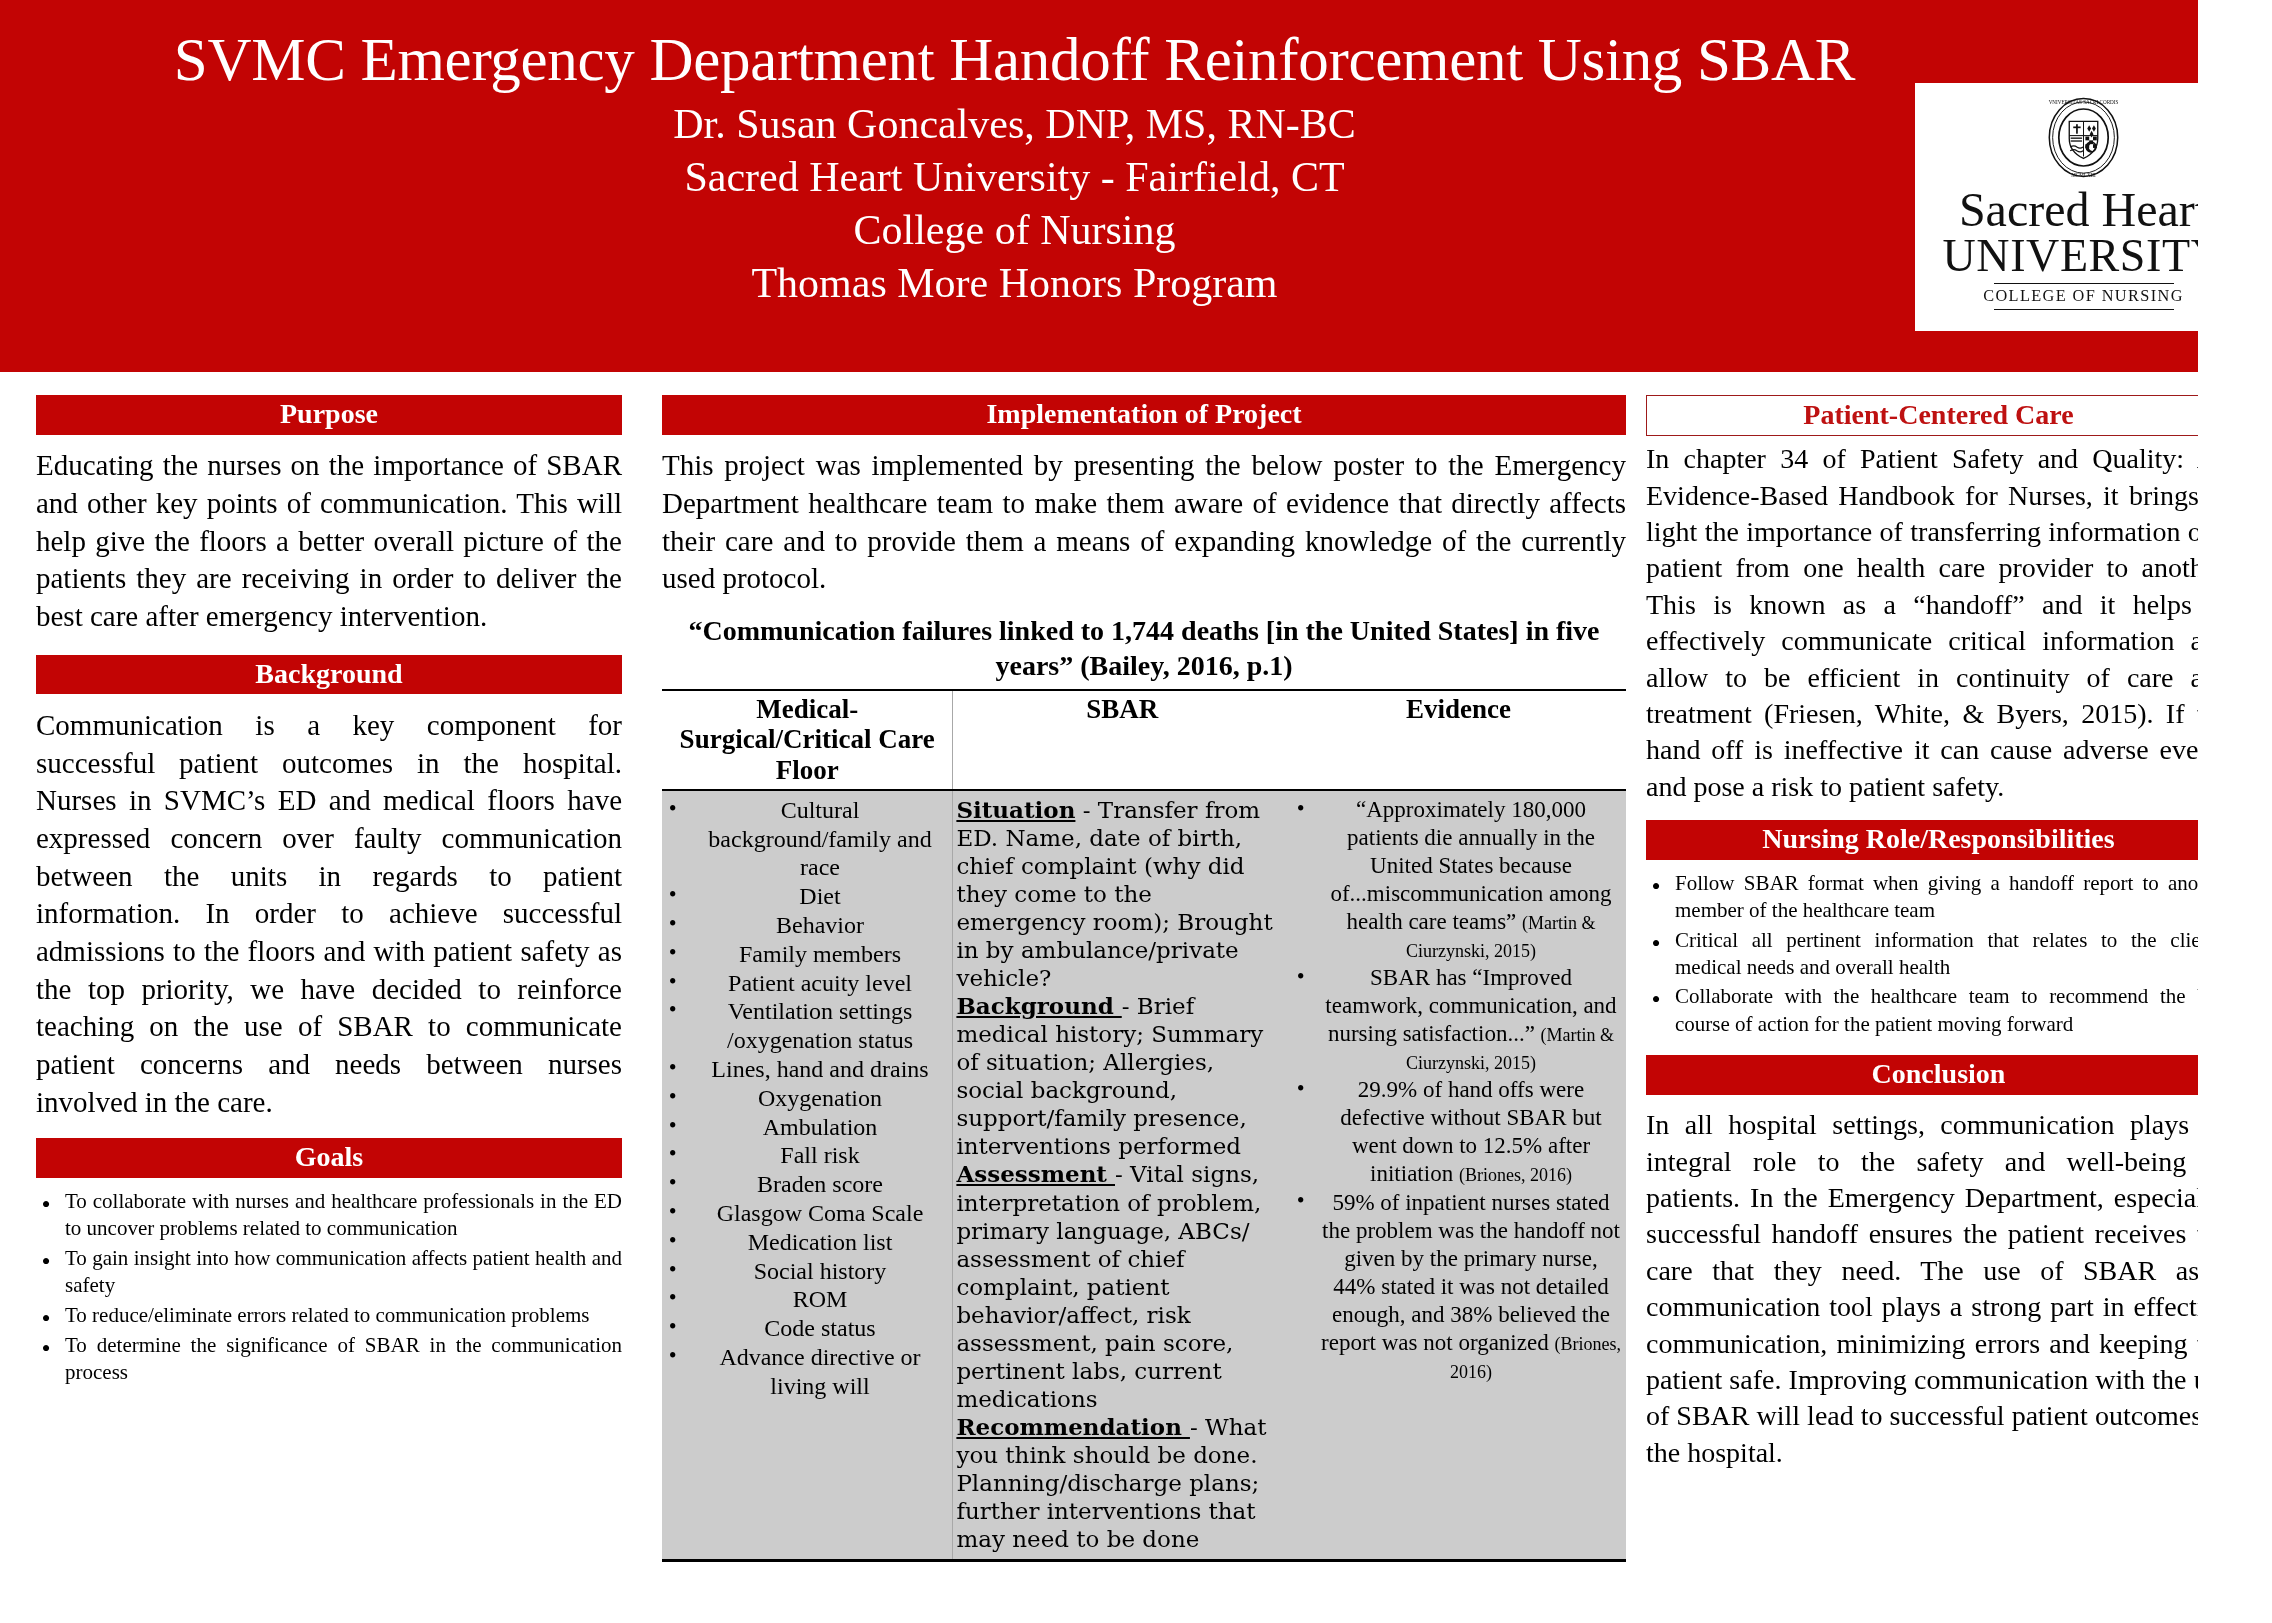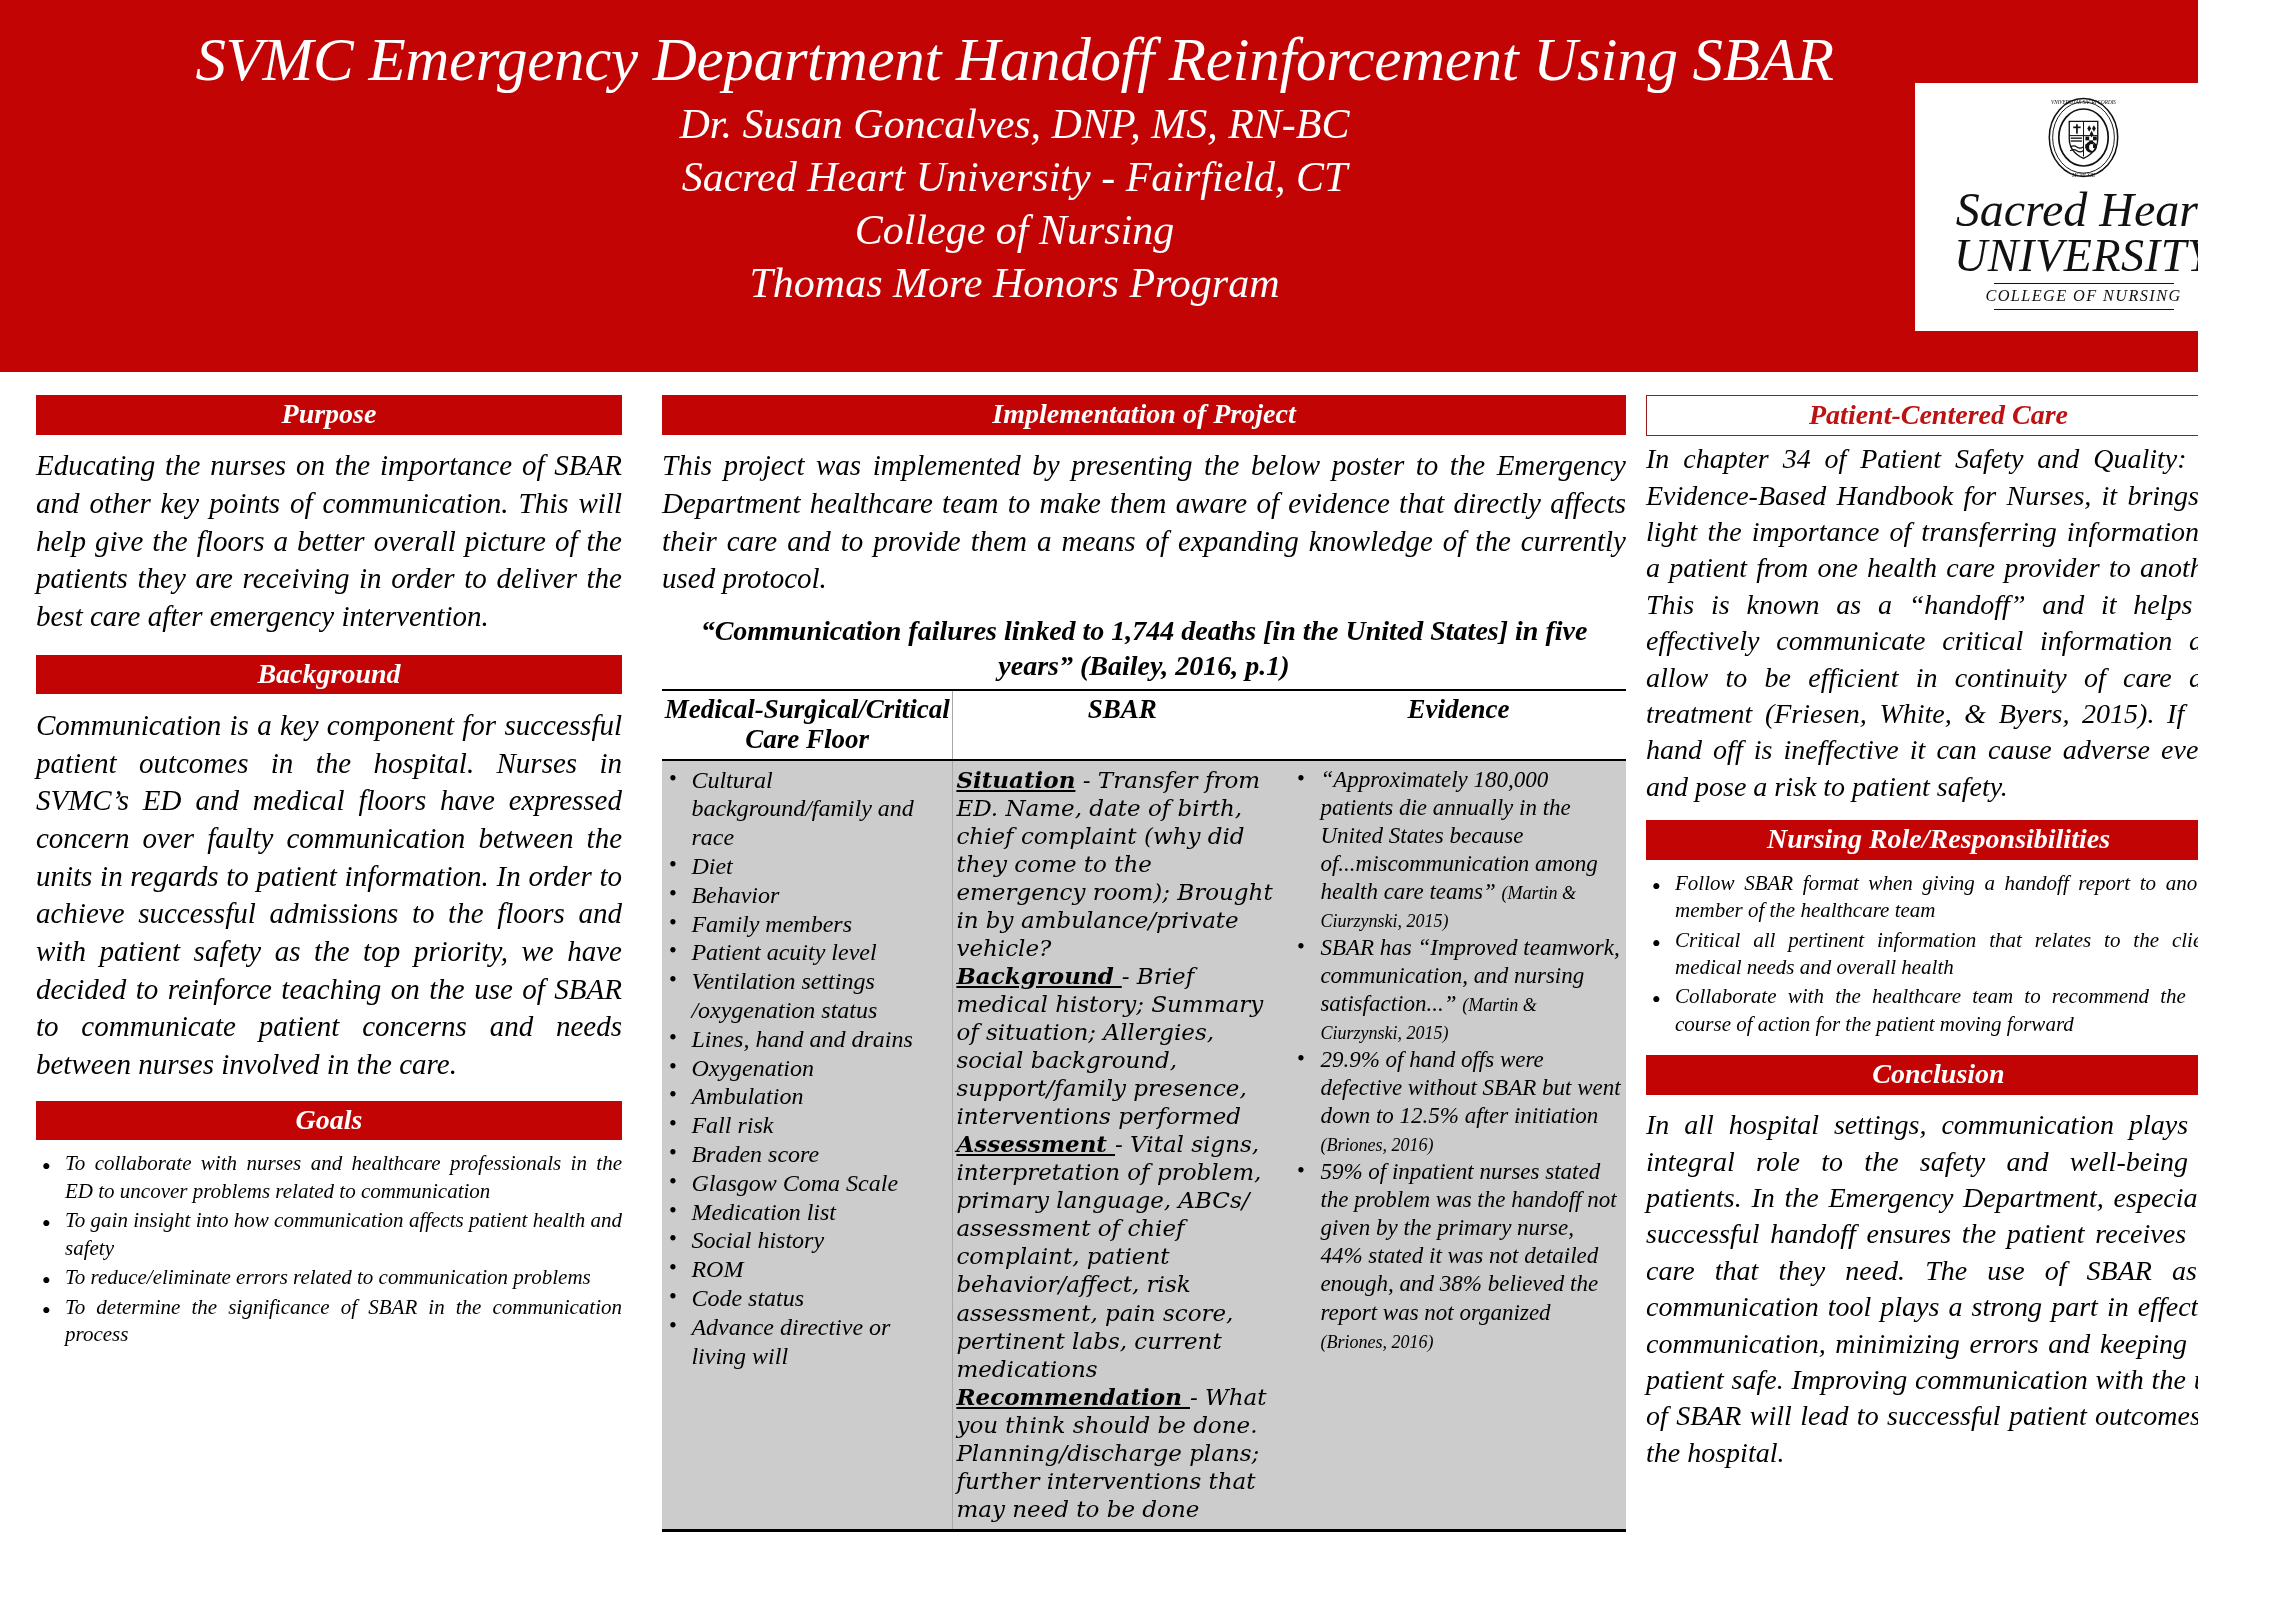--- a/index.html
+++ b/index.html
@@ -7,21 +7,20 @@
     padding: 0;
     background: #ffffff;
   }
   #poster {
     position: relative;
     width: 2198px;
     height: 1623px;
     background: #ffffff;
     font-family: "Liberation Serif", "DejaVu Serif", serif;
     overflow: hidden;
-    font-style: italic;
   }
 
   
   .header-band {
     position: absolute;
     left: 0;
     top: 0;
     width: 2273px;
     height: 372px;
     background: #C20404;
@@ -196,20 +195,21 @@
     margin: 0;
     padding: 0;
   }
   ul.tbul > li {
     position: relative;
     padding-left: 26px;
     font-size: 24px;
     line-height: 1.20;
     color: #000000;
     font-family: "Liberation Serif", "DejaVu Serif", serif;
+    text-align: center;
   }
   ul.tbul > li:before {
     content: "\2022";
     position: absolute;
     left: 3.4px;
     top: -1.1px;
     font-size: 22.5px;
   }
   ul.tbul.wide > li { font-size: 23px; line-height: 1.22; padding-left: 27px; }
 

